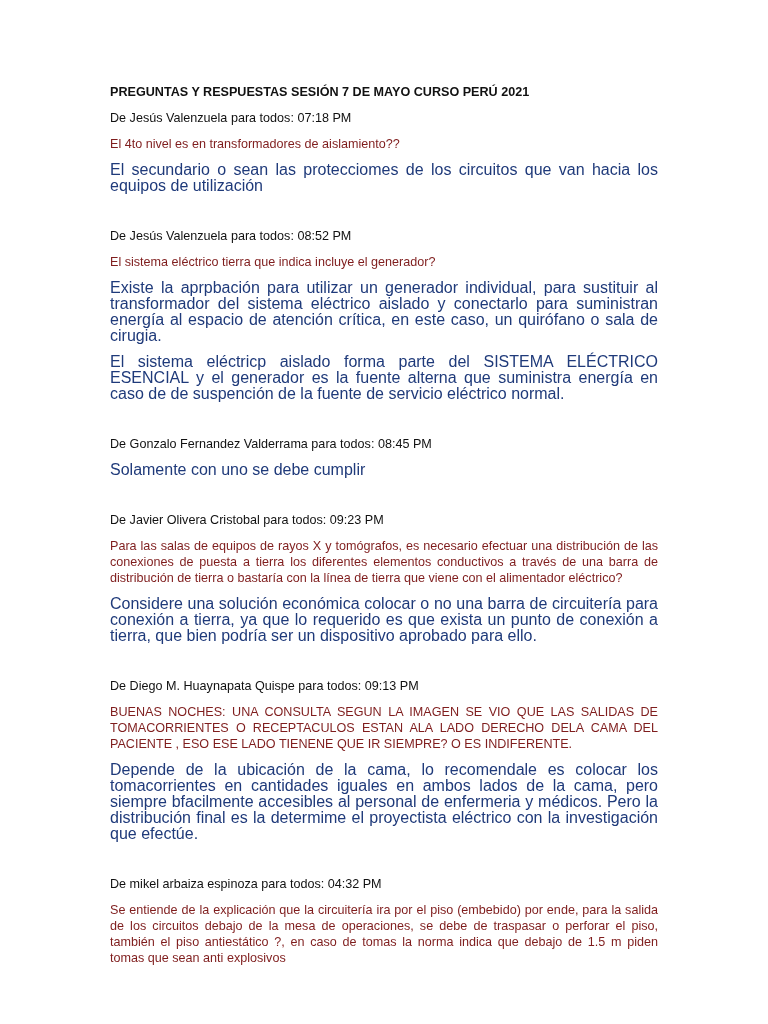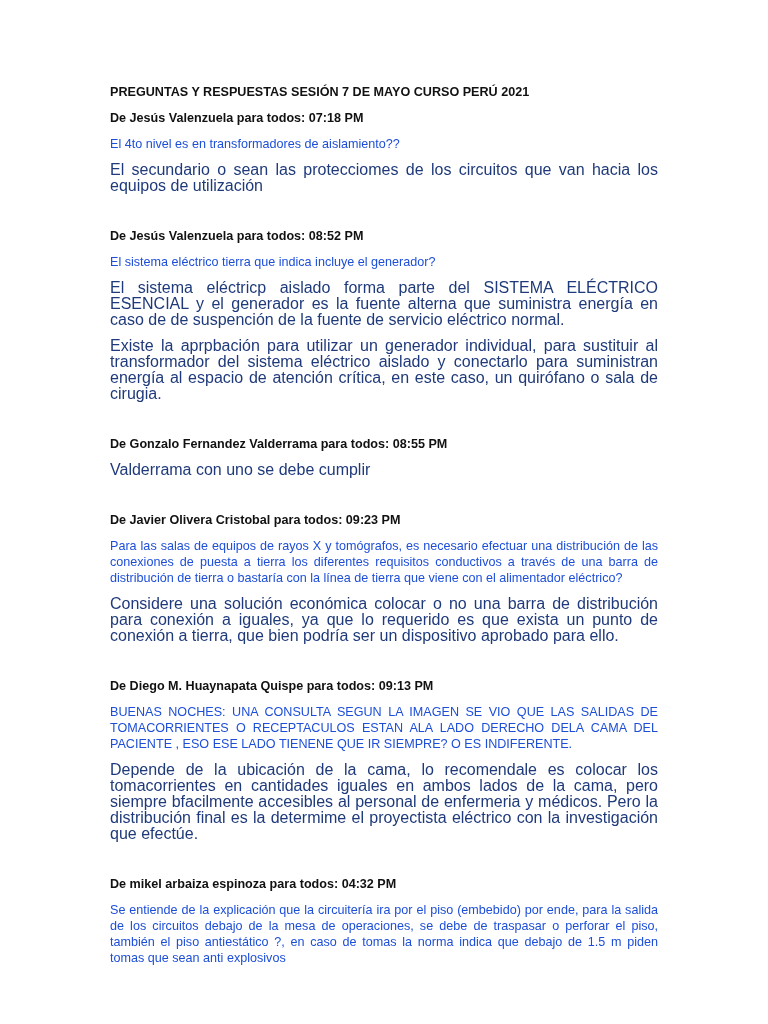--- a/index.html
+++ b/index.html
@@ -25,31 +25,31 @@
       font-weight: bold;
       font-size: 12.6px;
       line-height: 16px;
       margin: 0 0 10px 0;
       letter-spacing: 0;
     }
     .entry {
       margin: 0;
     }
     .entry-header {
-      font-weight: bold;
+      font-weight: normal;
       font-size: 12.6px;
       line-height: 16px;
       margin: 0 0 10px 0;
     }
     .question {
       font-size: 12.6px;
       line-height: 16px;
       margin: 0 0 10px 0;
       text-align: justify;
-      color: #1d4ed8;
+      color: #7f1d1d;
     }
     .answer {
       font-size: 16px;
       line-height: 16px;
       margin: 0 0 10px 0;
       text-align: justify;
       color: #1f3a7a;
     }
     .spacer {
       height: 24px;
@@ -64,35 +64,35 @@
   <div class="entry">
     <p class="entry-header">De Jesús Valenzuela para todos:  07:18 PM</p>
     <p class="question">El 4to nivel es en transformadores de aislamiento??</p>
     <p class="answer">El secundario o sean las protecciomes de los circuitos que van hacia los equipos de utilización</p>
   </div>
   <div class="spacer"></div>
 
   <div class="entry">
     <p class="entry-header">De Jesús Valenzuela para todos:  08:52 PM</p>
     <p class="question">El sistema eléctrico tierra que indica incluye el generador?</p>
+    <p class="answer">Existe la aprpbación para utilizar un generador individual,  para sustituir al transformador del sistema eléctrico aislado y conectarlo para suministran energía al espacio de atención crítica, en este caso, un quirófano o sala de cirugia.</p>
     <p class="answer">El sistema eléctricp aislado forma parte del SISTEMA ELÉCTRICO ESENCIAL y el generador es la fuente alterna que suministra energía en caso de de suspención de la fuente de servicio eléctrico normal.</p>
-    <p class="answer">Existe la aprpbación para utilizar un generador individual,  para sustituir al transformador del sistema eléctrico aislado y conectarlo para suministran energía al espacio de atención crítica, en este caso, un quirófano o sala de cirugia.</p>
   </div>
   <div class="spacer"></div>
 
   <div class="entry">
-    <p class="entry-header">De Gonzalo Fernandez Valderrama para todos:  08:55 PM</p>
-    <p class="answer">Valderrama con uno se debe cumplir</p>
+    <p class="entry-header">De Gonzalo Fernandez Valderrama para todos:  08:45 PM</p>
+    <p class="answer">Solamente con uno se debe cumplir</p>
   </div>
   <div class="spacer"></div>
 
   <div class="entry">
     <p class="entry-header">De Javier Olivera Cristobal para todos:  09:23 PM</p>
-    <p class="question">Para las salas de equipos de rayos X y tomógrafos, es necesario efectuar una distribución de las conexiones de puesta a tierra los diferentes requisitos conductivos a través de una barra de distribución de tierra o bastaría con la línea de tierra que viene con el alimentador eléctrico?</p>
-    <p class="answer">Considere una solución económica colocar o no una barra de distribución para conexión a iguales, ya que lo requerido es que exista un punto de conexión a tierra, que bien podría ser un dispositivo aprobado para ello.</p>
+    <p class="question">Para las salas de equipos de rayos X y tomógrafos, es necesario efectuar una distribución de las conexiones de puesta a tierra los diferentes elementos conductivos a través de una barra de distribución de tierra o bastaría con la línea de tierra que viene con el alimentador eléctrico?</p>
+    <p class="answer">Considere una solución económica colocar o no una barra de circuitería para conexión a tierra, ya que lo requerido es que exista un punto de conexión a tierra, que bien podría ser un dispositivo aprobado para ello.</p>
   </div>
   <div class="spacer"></div>
 
   <div class="entry">
     <p class="entry-header">De Diego M. Huaynapata Quispe para todos:  09:13 PM</p>
     <p class="question">BUENAS NOCHES: UNA CONSULTA SEGUN LA IMAGEN SE VIO QUE LAS SALIDAS DE TOMACORRIENTES O RECEPTACULOS ESTAN ALA LADO DERECHO  DELA CAMA DEL PACIENTE , ESO ESE LADO TIENENE QUE IR SIEMPRE? O ES INDIFERENTE.</p>
     <p class="answer">Depende de la ubicación de la cama, lo recomendale es colocar los tomacorrientes en cantidades iguales en ambos lados de la cama, pero siempre bfacilmente accesibles al personal de enfermeria y médicos. Pero la distribución final es la determime el proyectista eléctrico con la investigación que efectúe.</p>
   </div>
   <div class="spacer"></div>
 

